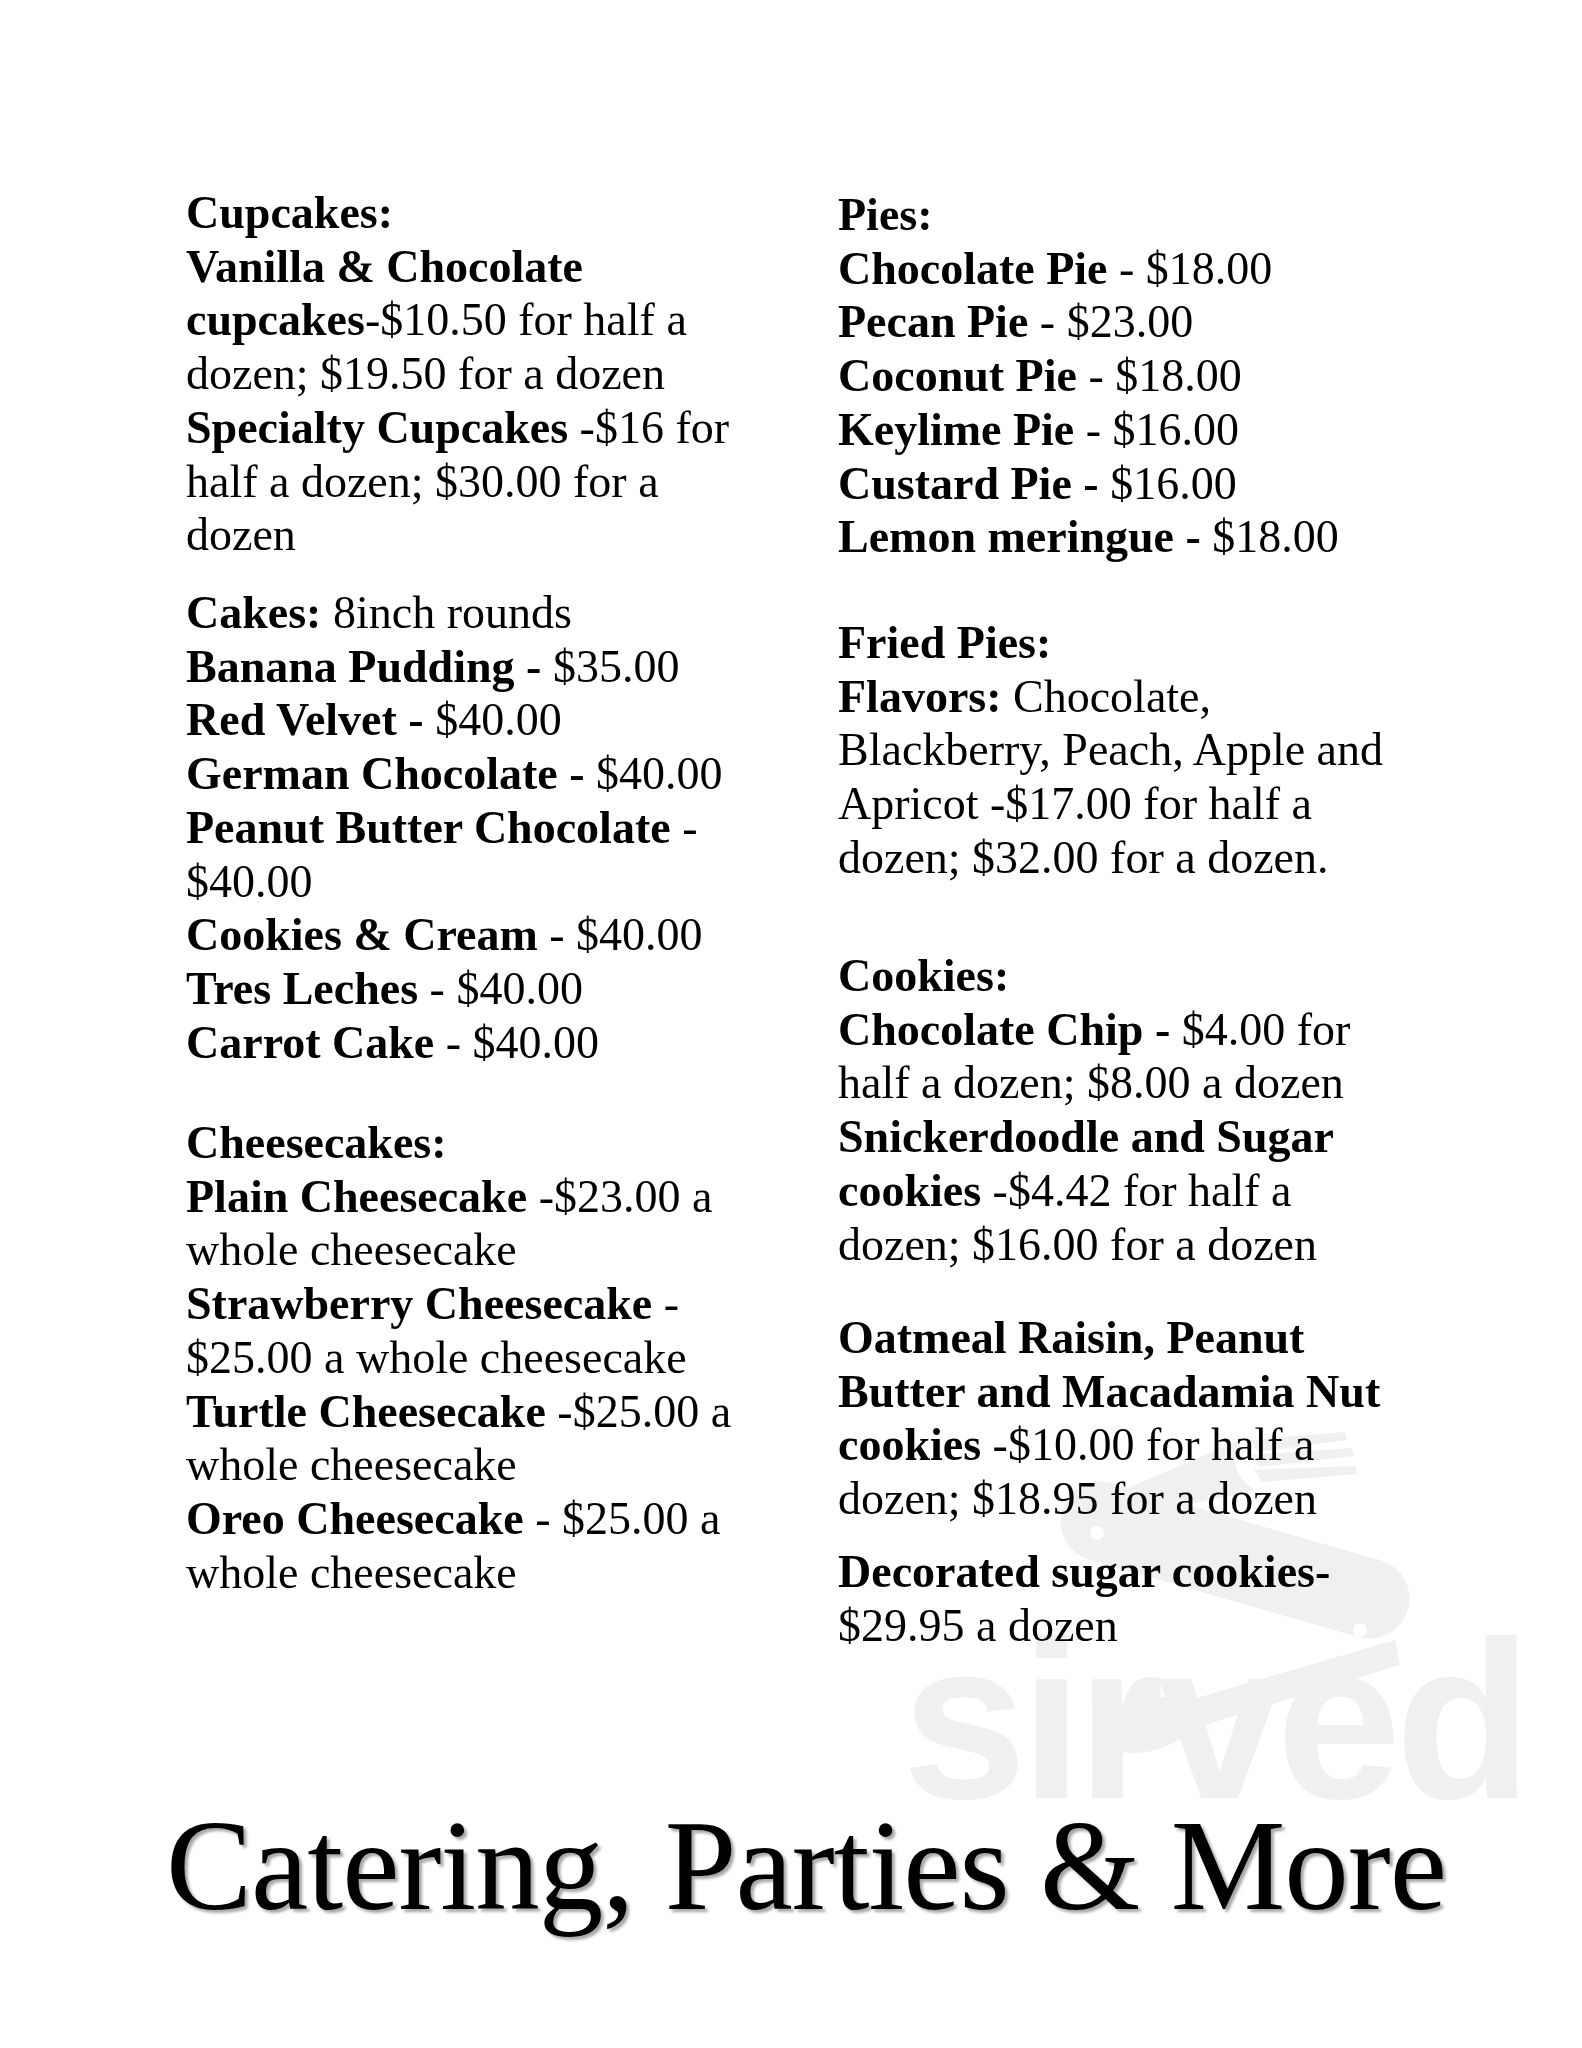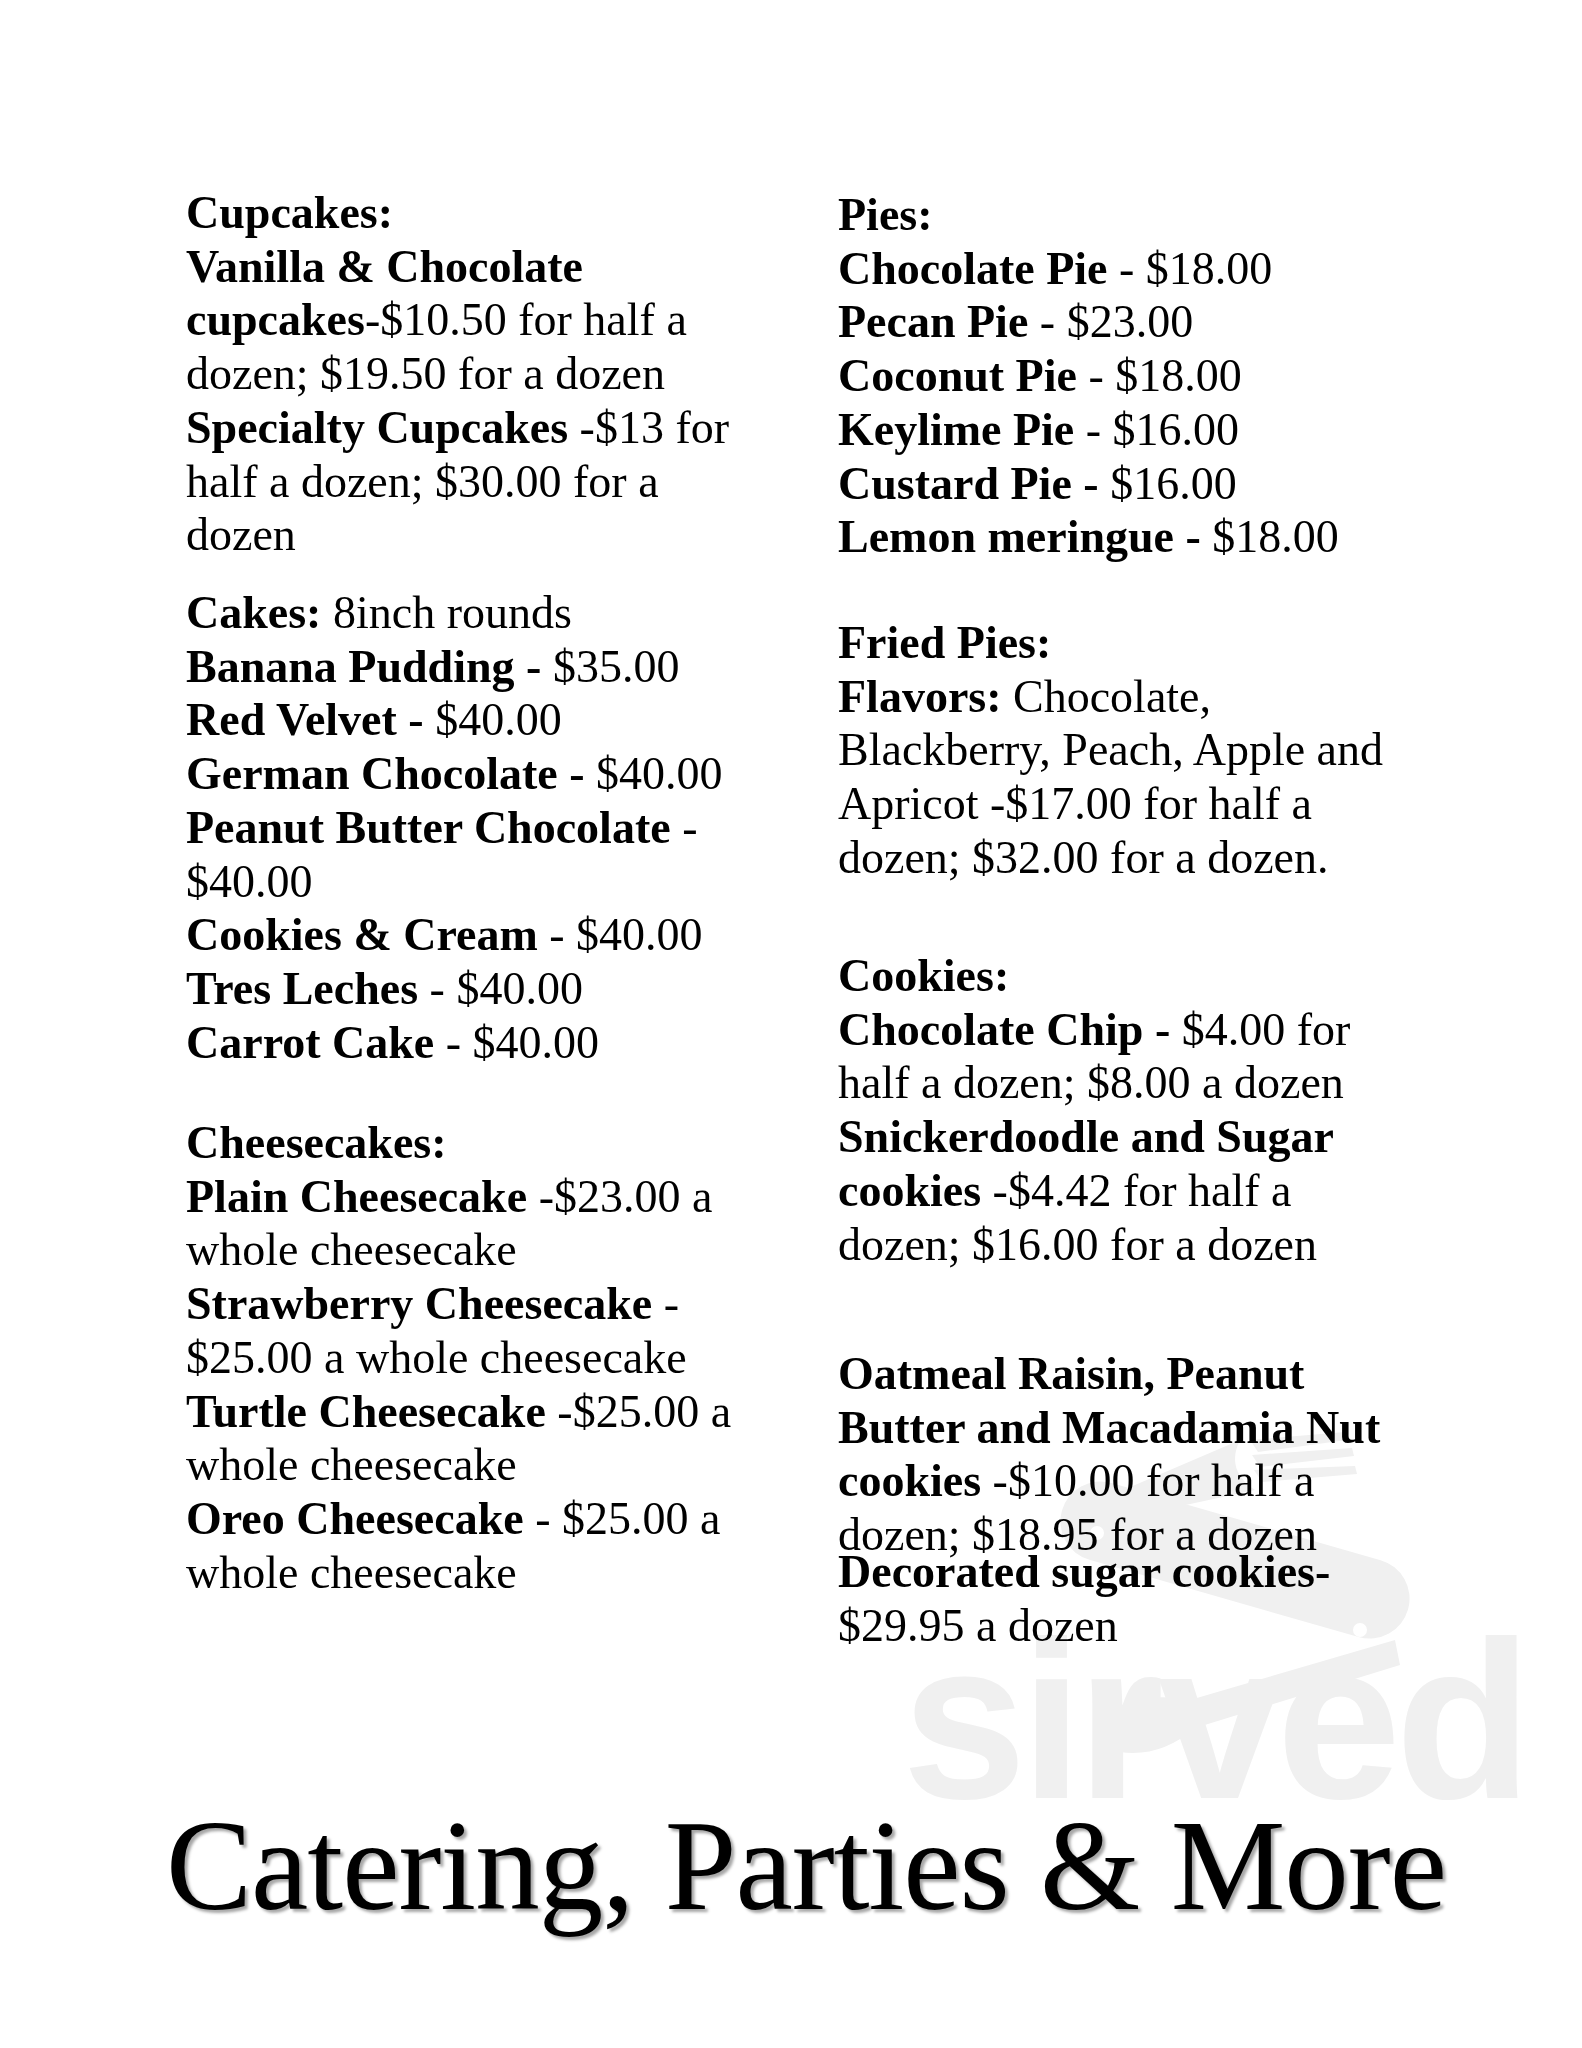--- a/index.html
+++ b/index.html
@@ -38,21 +38,21 @@
     </g>
   </svg>
 </div>
 <div class="wm-text">sirved</div>
 
 <div class="block" style="left:186px; top:186px;">
   <span class="line"><span class="h">Cupcakes:</span></span>
   <span class="line"><span class="b">Vanilla &amp; Chocolate</span></span>
   <span class="line"><span class="b">cupcakes</span><span>-$10.50 for half a</span></span>
   <span class="line"><span>dozen; $19.50 for a dozen</span></span>
-  <span class="line"><span class="b">Specialty Cupcakes</span><span> -$13 for</span></span>
+  <span class="line"><span class="b">Specialty Cupcakes</span><span> -$16 for</span></span>
   <span class="line"><span>half a dozen; $30.00 for a</span></span>
   <span class="line"><span>dozen</span></span>
 </div>
 
 <div class="block" style="left:186px; top:586px;">
   <span class="line"><span class="h">Cakes: </span><span>8inch rounds</span></span>
   <span class="line"><span class="b">Banana Pudding -</span><span> $35.00</span></span>
   <span class="line"><span class="b">Red Velvet -</span><span> $40.00</span></span>
   <span class="line"><span class="b">German Chocolate -</span><span> $40.00</span></span>
   <span class="line"><span class="b">Peanut Butter Chocolate</span><span> -</span></span>
@@ -94,21 +94,21 @@
 
 <div class="block" style="left:838px; top:938px;margin-top:11px;">
   <span class="line"><span class="h">Cookies:</span></span>
   <span class="line"><span class="b">Chocolate Chip -</span><span> $4.00 for</span></span>
   <span class="line"><span>half a dozen; $8.00 a dozen</span></span>
   <span class="line"><span class="b">Snickerdoodle and Sugar</span></span>
   <span class="line"><span class="b">cookies</span><span> -$4.42 for half a</span></span>
   <span class="line"><span>dozen; $16.00 for a dozen</span></span>
 </div>
 
-<div class="block" style="left:838px; top:1311px;margin-top:36px;">
+<div class="block" style="left:838px; top:1311px;">
   <span class="line"><span class="b">Oatmeal Raisin, Peanut</span></span>
   <span class="line"><span class="b">Butter and Macadamia Nut</span></span>
   <span class="line"><span class="b">cookies</span><span> -$10.00 for half a</span></span>
   <span class="line"><span>dozen; $18.95 for a dozen</span></span>
 </div>
 
 <div class="block" style="left:838px; top:1545px;">
   <span class="line"><span class="b">Decorated sugar cookies-</span></span>
   <span class="line"><span>$29.95 a dozen</span></span>
 </div>

